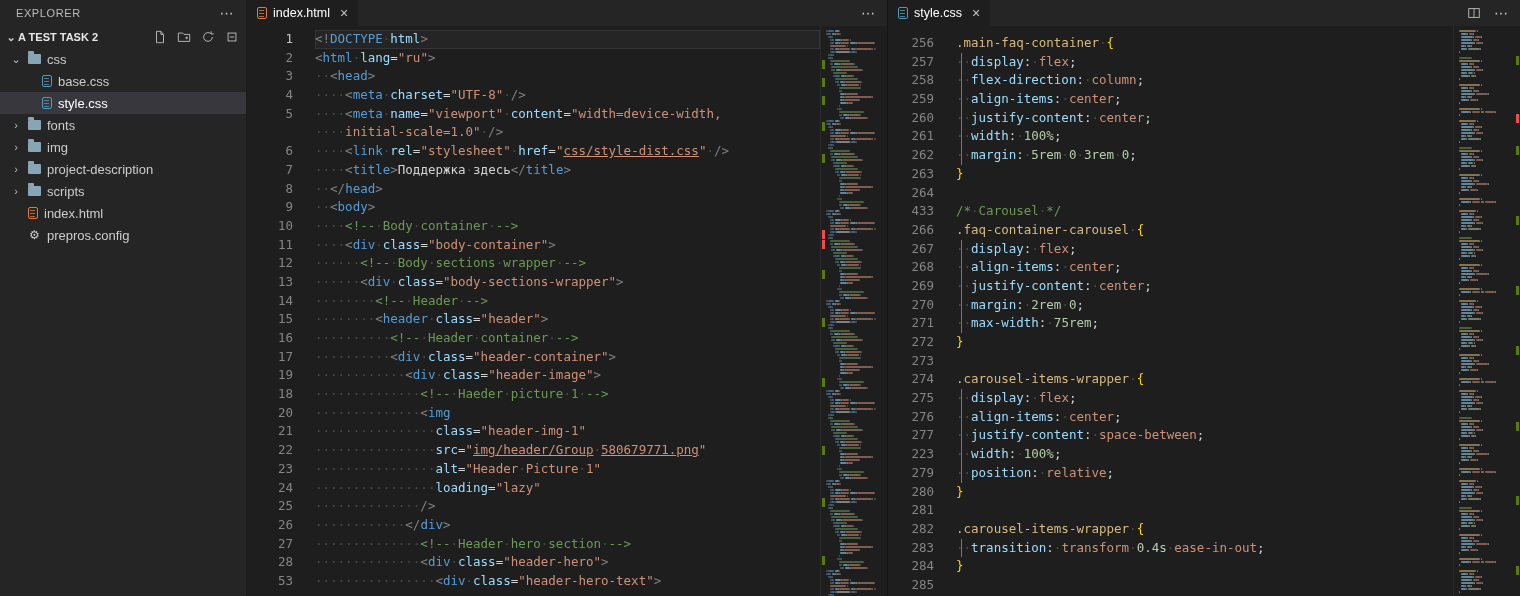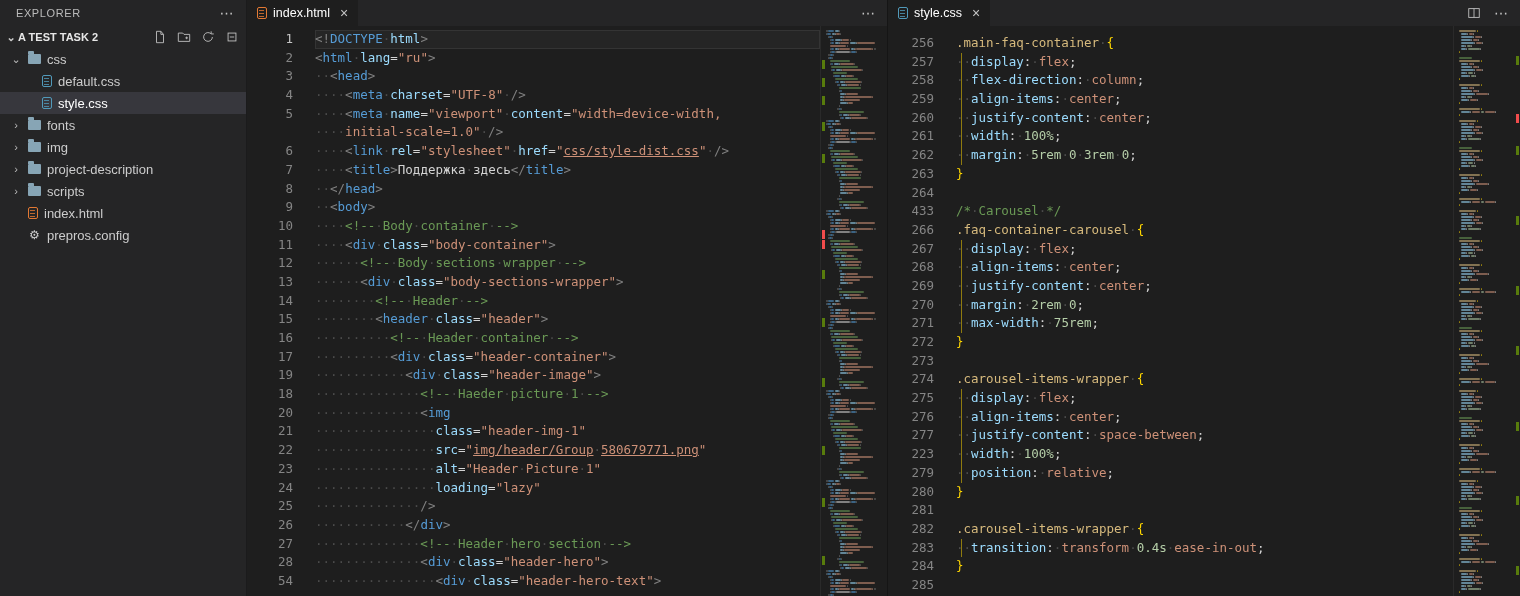--- a/index.html
+++ b/index.html
@@ -101,21 +101,21 @@
     </div>
     <div class="tree">
         <div class="trow" style="padding-left: 10px;">
           <span class="chev">⌄</span>
           <span class="folder"></span>
           <span>css</span>
         </div>
         <div class="trow" style="padding-left: 24px;">
           <span class="chev"></span>
           <span class="fi fi-css"></span>
-          <span>default.css</span>
+          <span>base.css</span>
         </div>
         <div class="trow sel" style="padding-left: 24px;">
           <span class="chev"></span>
           <span class="fi fi-css"></span>
           <span>style.css</span>
         </div>
         <div class="trow" style="padding-left: 10px;">
           <span class="chev">›</span>
           <span class="folder"></span>
           <span>fonts</span>
@@ -183,21 +183,21 @@
           <div class="ln">18</div>
           <div class="ln">20</div>
           <div class="ln">21</div>
           <div class="ln">22</div>
           <div class="ln">23</div>
           <div class="ln">24</div>
           <div class="ln">25</div>
           <div class="ln">26</div>
           <div class="ln">27</div>
           <div class="ln">28</div>
-          <div class="ln">54</div>
+          <div class="ln">53</div>
         </div>
       <div class="codearea"><div class="code-line hl"><span class="tok-pn">&lt;!</span><span class="tok-tag">DOCTYPE</span><span class="ws">·</span><span class="tok-at">html</span><span class="tok-pn">&gt;</span></div><div class="code-line"><span class="tok-pn">&lt;</span><span class="tok-tag">html</span><span class="ws">·</span><span class="tok-at">lang</span><span class="tok-eq">=</span><span class="tok-st">"ru"</span><span class="tok-pn">&gt;</span></div><div class="code-line"><span class="ws">··</span><span class="tok-pn">&lt;</span><span class="tok-tag">head</span><span class="tok-pn">&gt;</span></div><div class="code-line"><span class="ws">····</span><span class="tok-pn">&lt;</span><span class="tok-tag">meta</span><span class="ws">·</span><span class="tok-at">charset</span><span class="tok-eq">=</span><span class="tok-st">"UTF-8"</span><span class="ws">·</span><span class="tok-pn">/&gt;</span></div><div class="code-line"><span class="ws">····</span><span class="tok-pn">&lt;</span><span class="tok-tag">meta</span><span class="ws">·</span><span class="tok-at">name</span><span class="tok-eq">=</span><span class="tok-st">"viewport"</span><span class="ws">·</span><span class="tok-at">content</span><span class="tok-eq">=</span><span class="tok-st">"width=device-width,</span></div><div class="code-line"><span class="ws">····</span><span class="tok-st">initial-scale=1.0"</span><span class="ws">·</span><span class="tok-pn">/&gt;</span></div><div class="code-line"><span class="ws">····</span><span class="tok-pn">&lt;</span><span class="tok-tag">link</span><span class="ws">·</span><span class="tok-at">rel</span><span class="tok-eq">=</span><span class="tok-st">"stylesheet"</span><span class="ws">·</span><span class="tok-at">href</span><span class="tok-eq">=</span><span class="tok-st">"</span><span class="tok-su">css/style-dist.css</span><span class="tok-st">"</span><span class="ws">·</span><span class="tok-pn">/&gt;</span></div><div class="code-line"><span class="ws">····</span><span class="tok-pn">&lt;</span><span class="tok-tag">title</span><span class="tok-pn">&gt;</span><span class="tok-tx">Поддержка</span><span class="ws">·</span><span class="tok-tx">здесь</span><span class="tok-pn">&lt;/</span><span class="tok-tag">title</span><span class="tok-pn">&gt;</span></div><div class="code-line"><span class="ws">··</span><span class="tok-pn">&lt;/</span><span class="tok-tag">head</span><span class="tok-pn">&gt;</span></div><div class="code-line"><span class="ws">··</span><span class="tok-pn">&lt;</span><span class="tok-tag">body</span><span class="tok-pn">&gt;</span></div><div class="code-line"><span class="ws">····</span><span class="tok-cm">&lt;!--</span><span class="ws">·</span><span class="tok-cm">Body</span><span class="ws">·</span><span class="tok-cm">container</span><span class="ws">·</span><span class="tok-cm">--&gt;</span></div><div class="code-line"><span class="ws">····</span><span class="tok-pn">&lt;</span><span class="tok-tag">div</span><span class="ws">·</span><span class="tok-at">class</span><span class="tok-eq">=</span><span class="tok-st">"body-container"</span><span class="tok-pn">&gt;</span></div><div class="code-line"><span class="ws">······</span><span class="tok-cm">&lt;!--</span><span class="ws">·</span><span class="tok-cm">Body</span><span class="ws">·</span><span class="tok-cm">sections</span><span class="ws">·</span><span class="tok-cm">wrapper</span><span class="ws">·</span><span class="tok-cm">--&gt;</span></div><div class="code-line"><span class="ws">······</span><span class="tok-pn">&lt;</span><span class="tok-tag">div</span><span class="ws">·</span><span class="tok-at">class</span><span class="tok-eq">=</span><span class="tok-st">"body-sections-wrapper"</span><span class="tok-pn">&gt;</span></div><div class="code-line"><span class="ws">········</span><span class="tok-cm">&lt;!--</span><span class="ws">·</span><span class="tok-cm">Header</span><span class="ws">·</span><span class="tok-cm">--&gt;</span></div><div class="code-line"><span class="ws">········</span><span class="tok-pn">&lt;</span><span class="tok-tag">header</span><span class="ws">·</span><span class="tok-at">class</span><span class="tok-eq">=</span><span class="tok-st">"header"</span><span class="tok-pn">&gt;</span></div><div class="code-line"><span class="ws">··········</span><span class="tok-cm">&lt;!--</span><span class="ws">·</span><span class="tok-cm">Header</span><span class="ws">·</span><span class="tok-cm">container</span><span class="ws">·</span><span class="tok-cm">--&gt;</span></div><div class="code-line"><span class="ws">··········</span><span class="tok-pn">&lt;</span><span class="tok-tag">div</span><span class="ws">·</span><span class="tok-at">class</span><span class="tok-eq">=</span><span class="tok-st">"header-container"</span><span class="tok-pn">&gt;</span></div><div class="code-line"><span class="ws">············</span><span class="tok-pn">&lt;</span><span class="tok-tag">div</span><span class="ws">·</span><span class="tok-at">class</span><span class="tok-eq">=</span><span class="tok-st">"header-image"</span><span class="tok-pn">&gt;</span></div><div class="code-line"><span class="ws">··············</span><span class="tok-cm">&lt;!--</span><span class="ws">·</span><span class="tok-cm">Haeder</span><span class="ws">·</span><span class="tok-cm">picture</span><span class="ws">·</span><span class="tok-cm">1</span><span class="ws">·</span><span class="tok-cm">--&gt;</span></div><div class="code-line"><span class="ws">··············</span><span class="tok-pn">&lt;</span><span class="tok-tag">img</span></div><div class="code-line"><span class="ws">················</span><span class="tok-at">class</span><span class="tok-eq">=</span><span class="tok-st">"header-img-1"</span></div><div class="code-line"><span class="ws">················</span><span class="tok-at">src</span><span class="tok-eq">=</span><span class="tok-st">"</span><span class="tok-su">img/header/Group</span><span class="ws">·</span><span class="tok-su">580679771.png</span><span class="tok-st">"</span></div><div class="code-line"><span class="ws">················</span><span class="tok-at">alt</span><span class="tok-eq">=</span><span class="tok-st">"Header</span><span class="ws">·</span><span class="tok-st">Picture</span><span class="ws">·</span><span class="tok-st">1"</span></div><div class="code-line"><span class="ws">················</span><span class="tok-at">loading</span><span class="tok-eq">=</span><span class="tok-st">"lazy"</span></div><div class="code-line"><span class="ws">··············</span><span class="tok-pn">/&gt;</span></div><div class="code-line"><span class="ws">············</span><span class="tok-pn">&lt;/</span><span class="tok-tag">div</span><span class="tok-pn">&gt;</span></div><div class="code-line"><span class="ws">··············</span><span class="tok-cm">&lt;!--</span><span class="ws">·</span><span class="tok-cm">Header</span><span class="ws">·</span><span class="tok-cm">hero</span><span class="ws">·</span><span class="tok-cm">section</span><span class="ws">·</span><span class="tok-cm">--&gt;</span></div><div class="code-line"><span class="ws">··············</span><span class="tok-pn">&lt;</span><span class="tok-tag">div</span><span class="ws">·</span><span class="tok-at">class</span><span class="tok-eq">=</span><span class="tok-st">"header-hero"</span><span class="tok-pn">&gt;</span></div><div class="code-line"><span class="ws">················</span><span class="tok-pn">&lt;</span><span class="tok-tag">div</span><span class="ws">·</span><span class="tok-at">class</span><span class="tok-eq">=</span><span class="tok-st">"header-hero-text"</span><span class="tok-pn">&gt;</span></div></div>
       <div class="minimap" data-side="left">
           <div class="mm-row" style="top: 4px;">
             <span class="mm-bar" style="left: 5px; width: 1.8px; background: rgb(128, 128, 128); opacity: 0.55;"></span>
             <span class="mm-bar" style="left: 6.8px; width: 6.3px; background: rgb(86, 156, 214); opacity: 0.55;"></span>
             <span class="mm-bar" style="left: 14px; width: 3.6px; background: rgb(156, 220, 254); opacity: 0.55;"></span>
             <span class="mm-bar" style="left: 17.6px; width: 1px; background: rgb(128, 128, 128); opacity: 0.55;"></span>
           </div>
           <div class="mm-row" style="top: 7px;">

